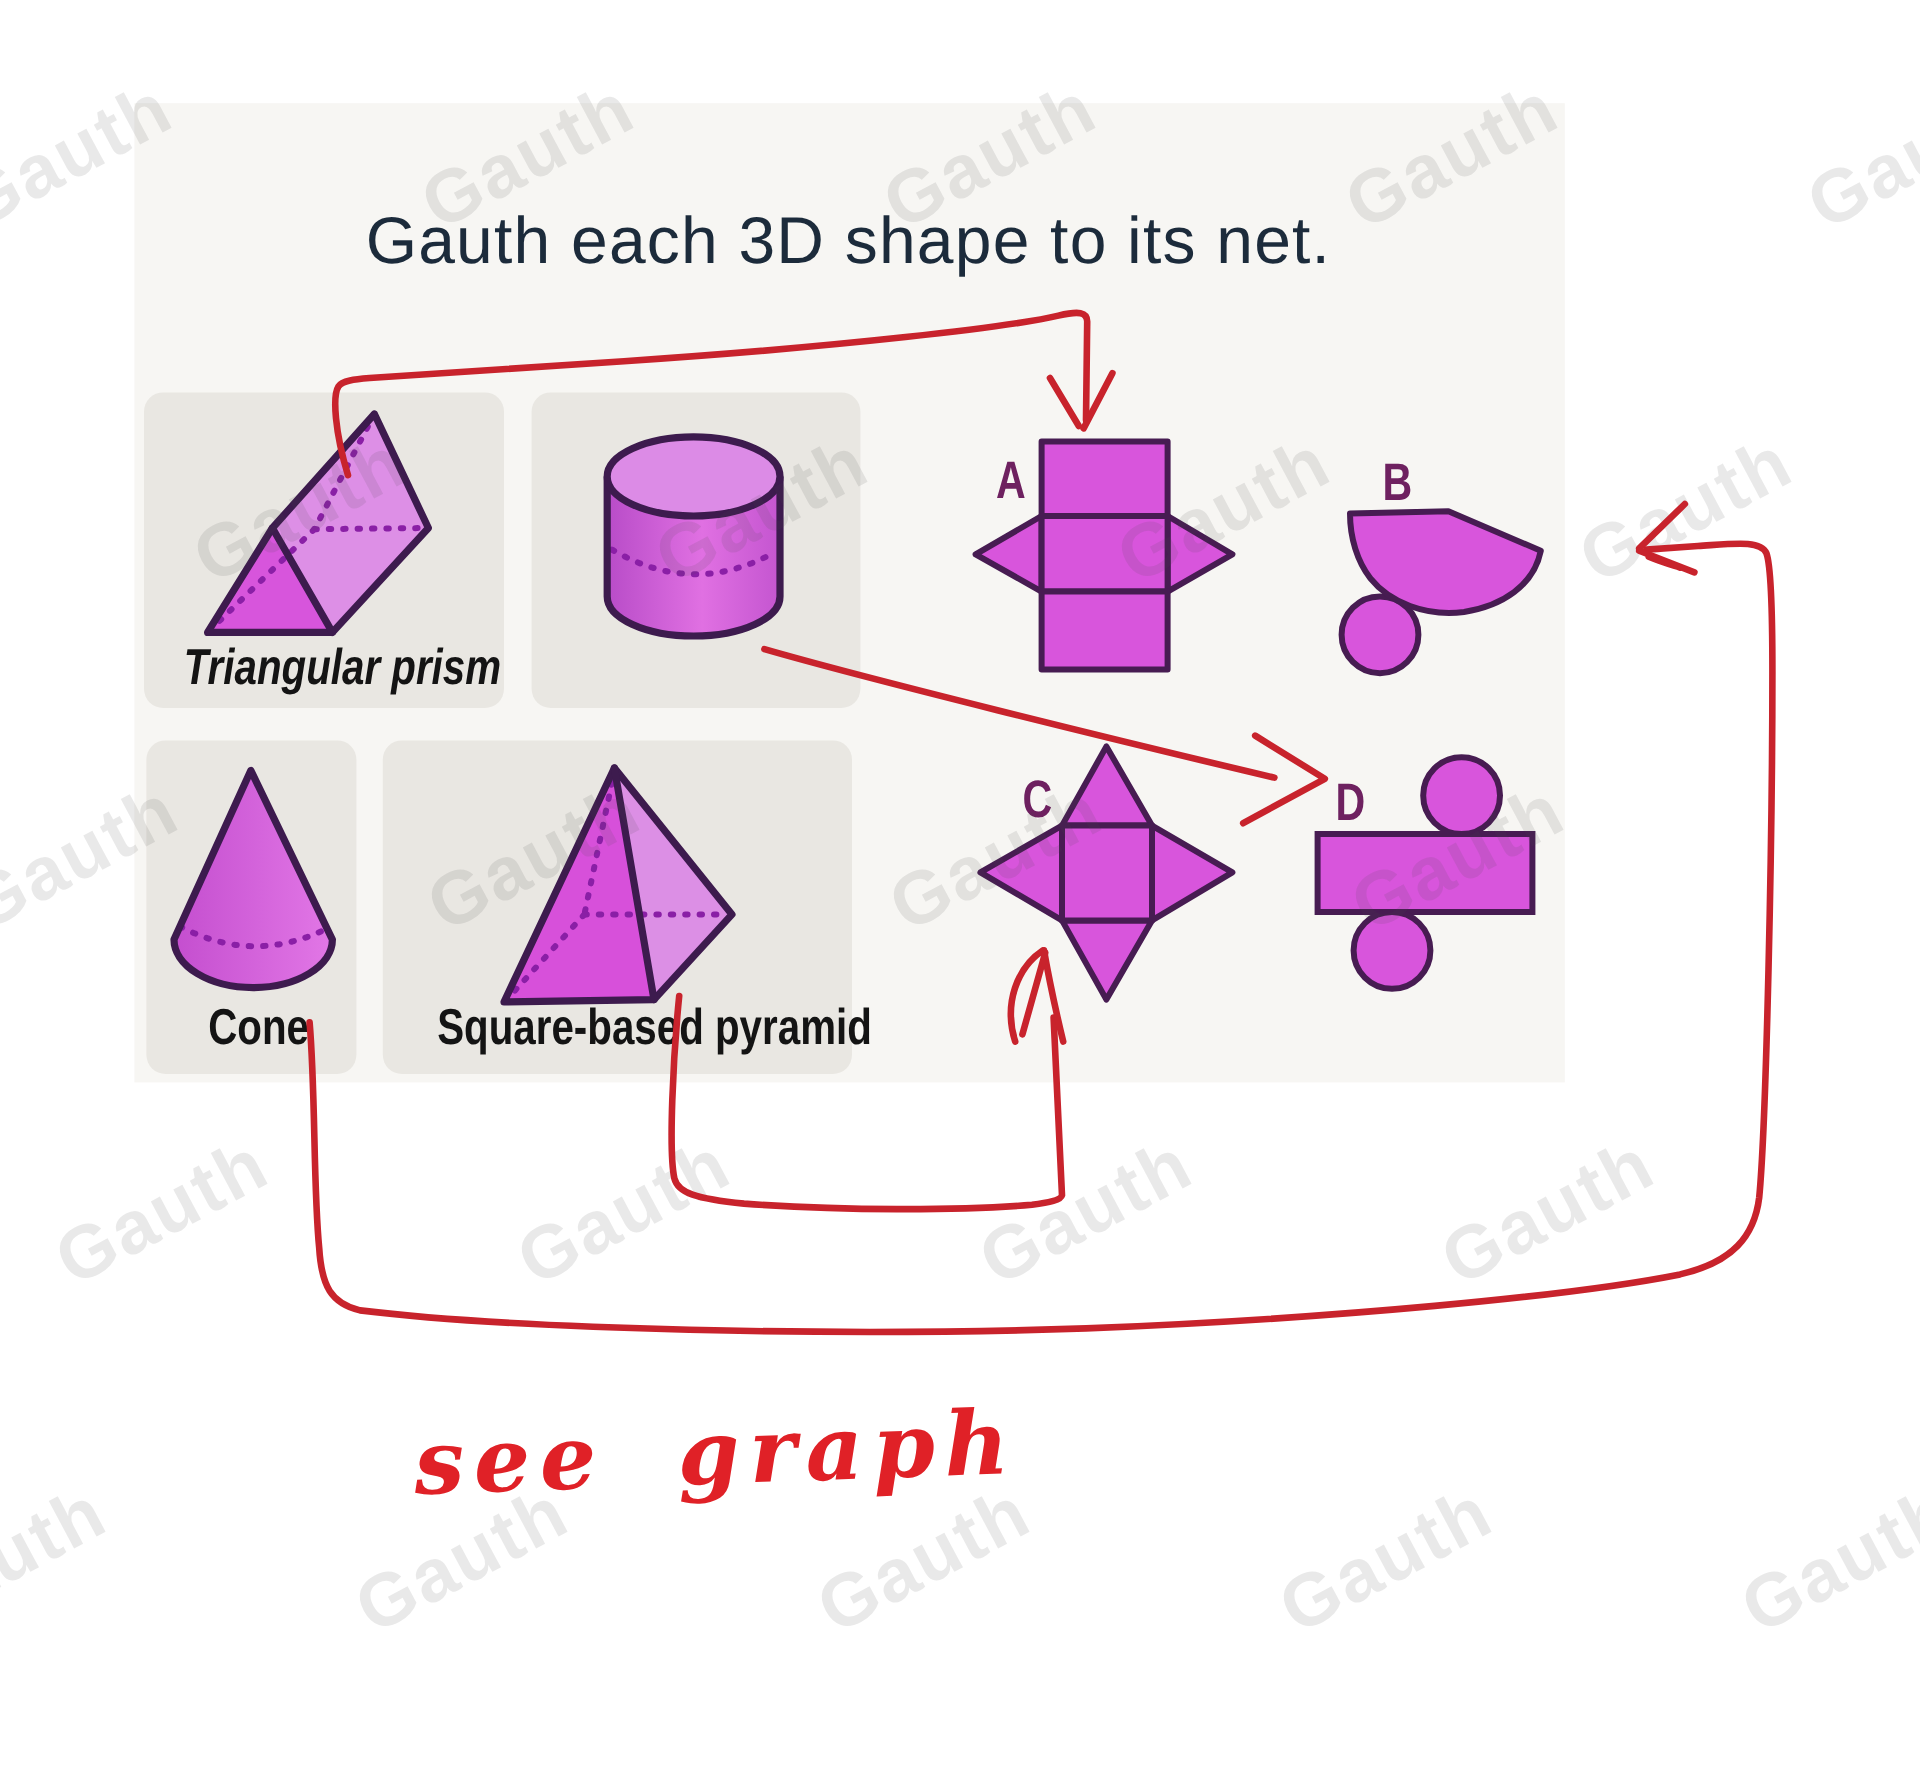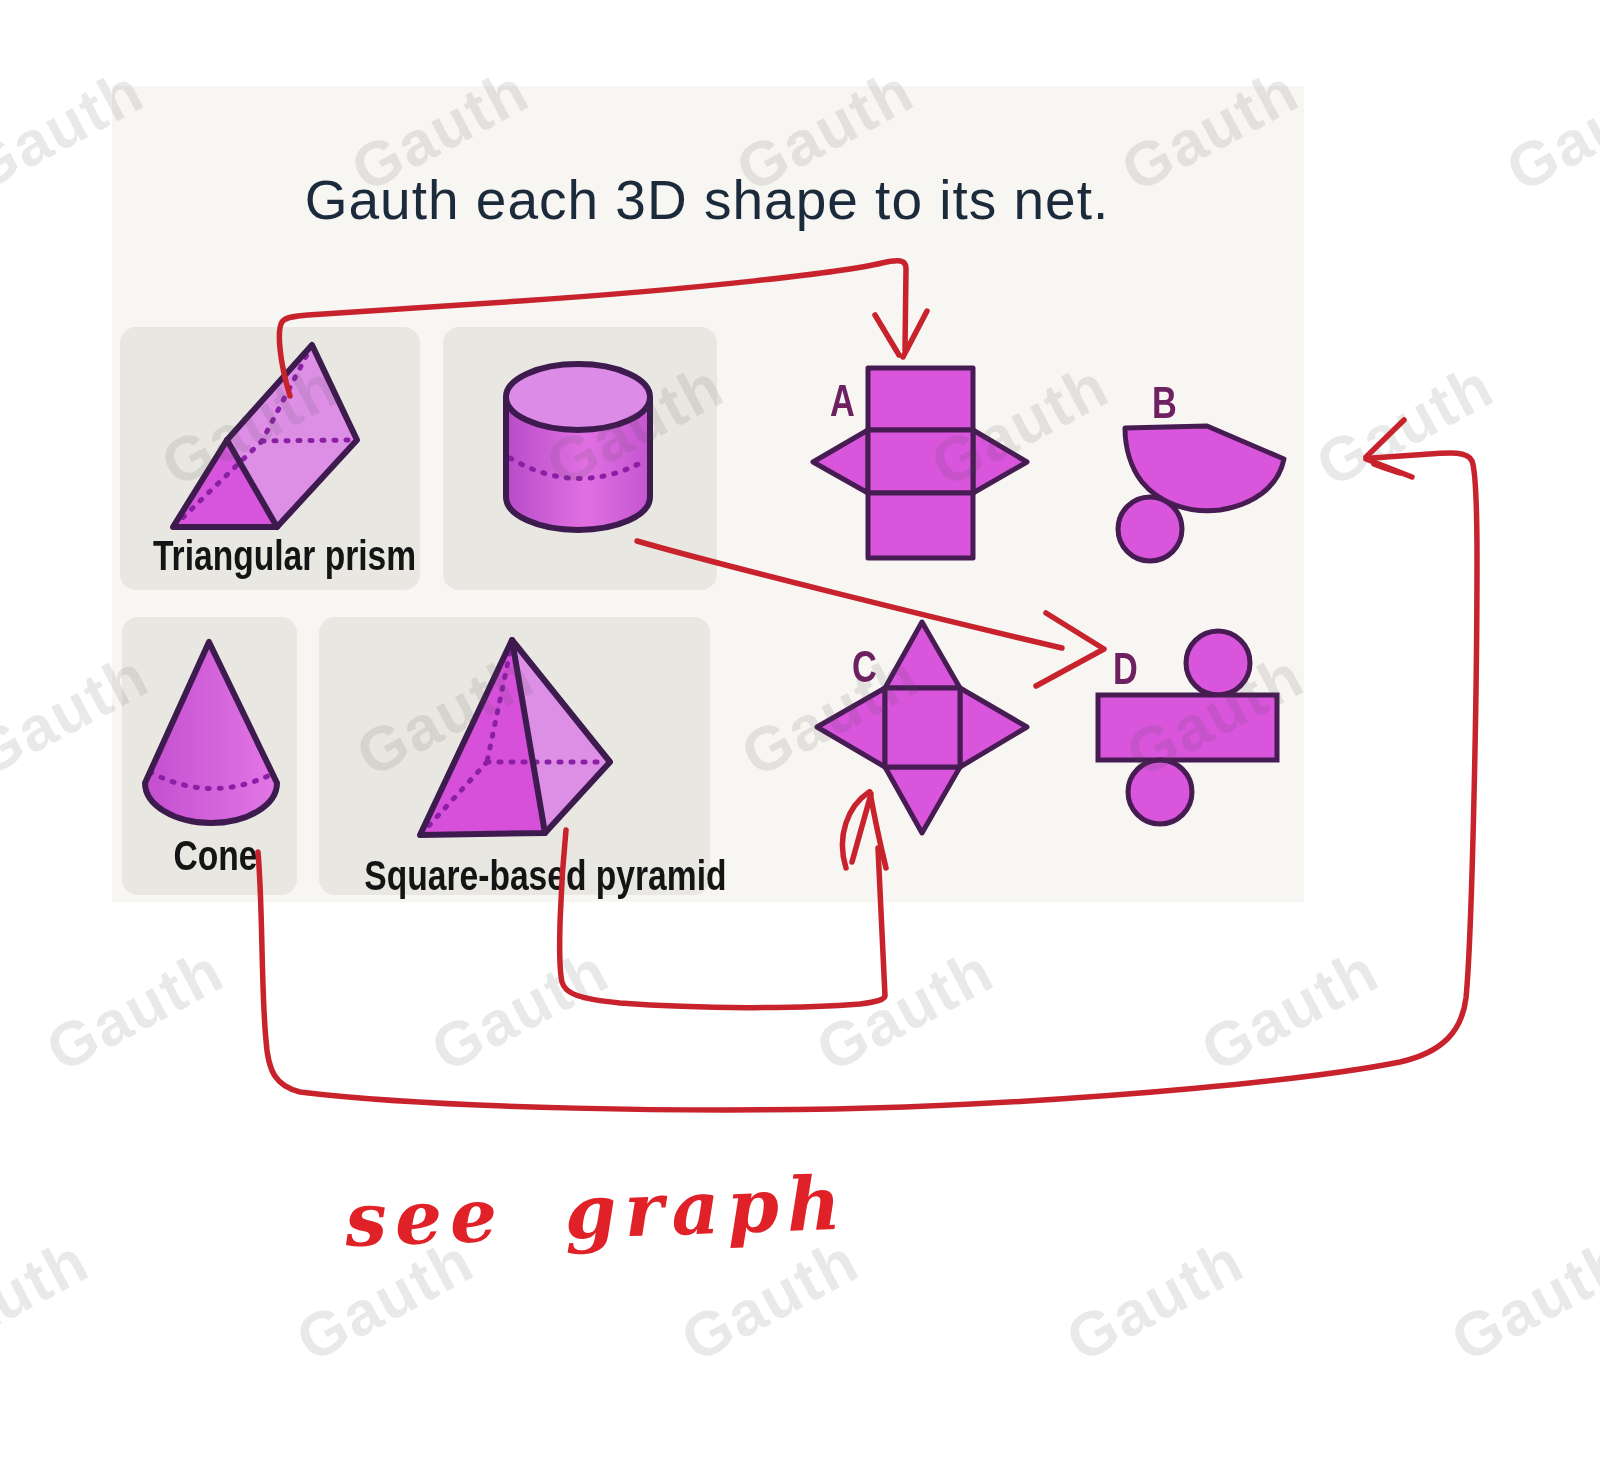--- a/index.html
+++ b/index.html
@@ -9,24 +9,24 @@
   .card{position:absolute;background:#e9e7e2;border-radius:16px;}
   #card-prism   {left:120px;top:327px;width:300px;height:263px;}
   #card-cylinder{left:443px;top:327px;width:274px;height:263px;}
   #card-cone    {left:122px;top:617px;width:175px;height:278px;}
   #card-pyramid {left:319px;top:617px;width:391px;height:278px;}
   #title{position:absolute;left:112px;top:168px;width:1190px;text-align:center;
          font-size:55px;color:#1c2b3b;letter-spacing:1px;}
   .shape-label{position:absolute;text-align:center;font-weight:bold;color:#141414;
                font-size:42px;white-space:nowrap;}
   .shape-label span{display:inline-block;transform:scaleX(0.8);transform-origin:center;}
-  #label-prism   {left:120px;top:532px;width:268px;}
+  #label-prism   {left:120px;top:532px;width:268px;font-style:italic;}
   #label-cylinder{left:443px;top:532px;width:274px;}
   #label-cone    {left:122px;top:832px;width:186px;}
-  #label-pyramid {left:319px;top:832px;width:391px;margin-top:20px;}
+  #label-pyramid {left:319px;top:832px;width:391px;}
   .net-letter{position:absolute;font-weight:bold;font-size:44px;color:#6e2160;}
   .net-letter span{display:inline-block;transform:scaleX(0.78);transform-origin:left center;}
   #letter-A{left:830px;top:376px;}
   #letter-B{left:1152px;top:378px;}
   #letter-C{left:852px;top:642px;}
   #letter-D{left:1113px;top:644px;}
   svg.layer{position:absolute;left:0;top:0;pointer-events:none;}
   .wm{position:absolute;font-weight:bold;font-size:62px;color:rgba(70,70,70,0.12);
       transform:translate(-50%,-50%) rotate(-28deg);white-space:nowrap;letter-spacing:2px;}
   #see-graph{position:absolute;left:345px;top:1168px;width:520px;

